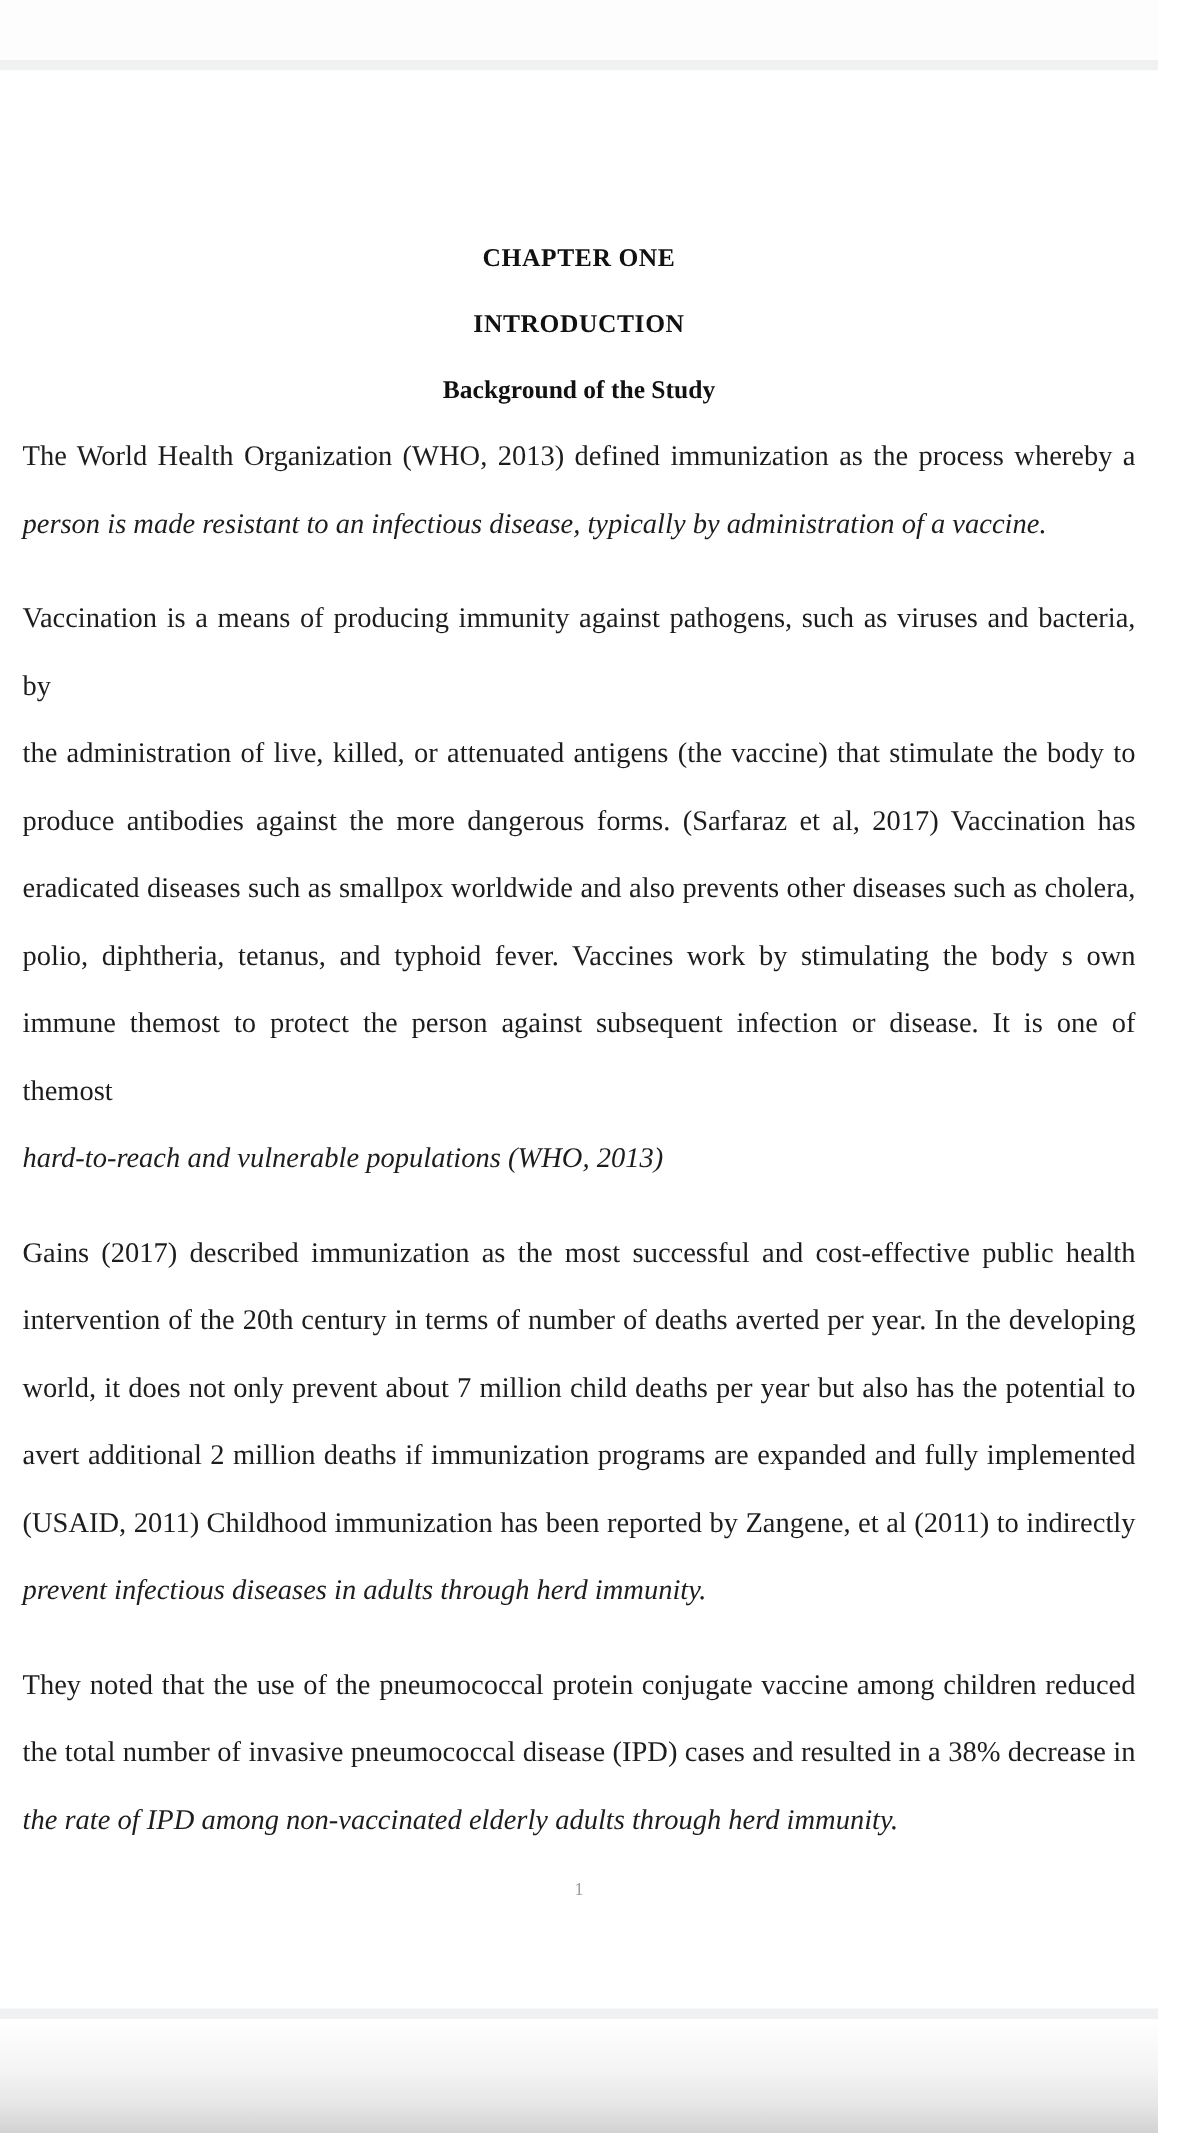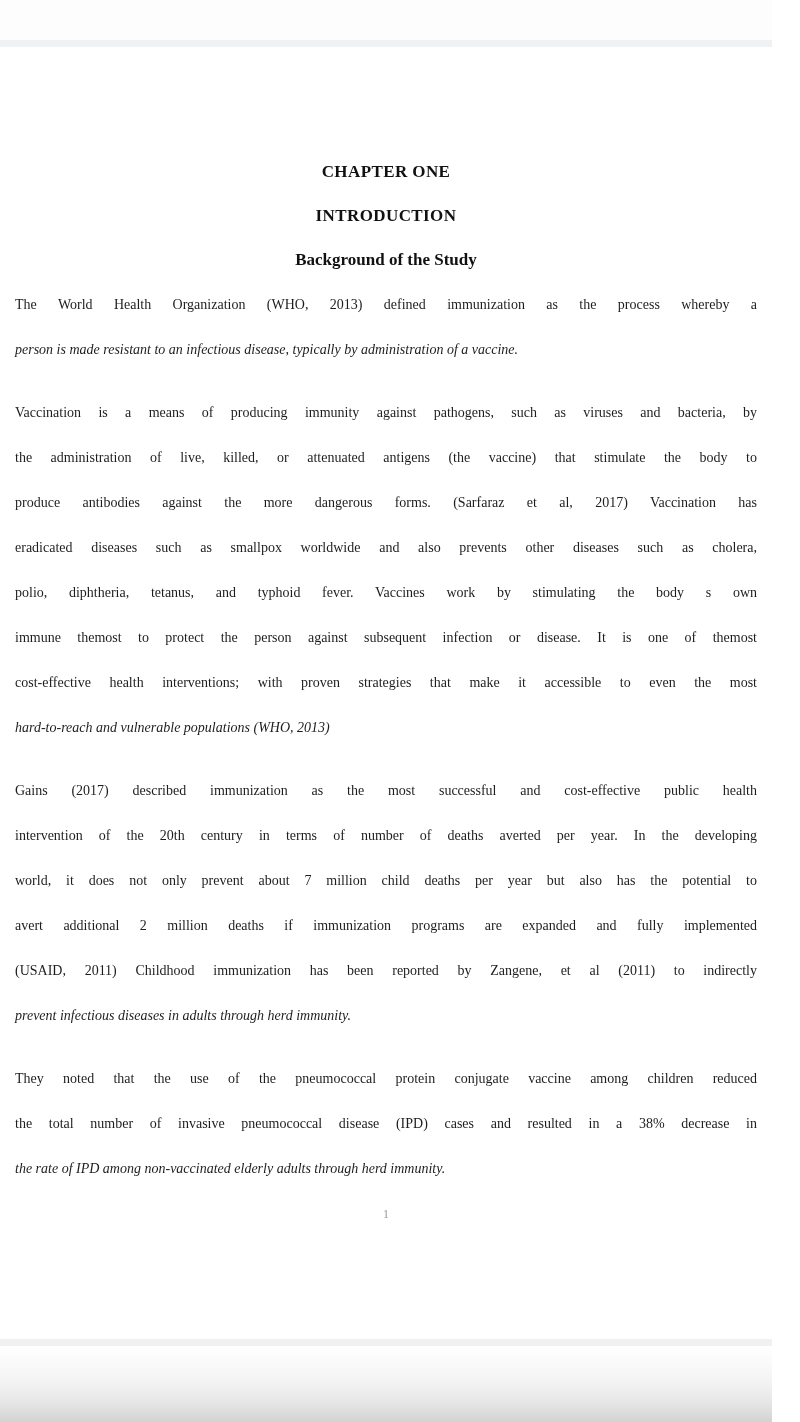--- a/index.html
+++ b/index.html
@@ -19,21 +19,21 @@
   .chapter-title,.section-title{
     text-align:center;font-weight:bold;font-size:17px;line-height:44px;
     letter-spacing:0.4px;color:#111;
   }
   .subheading{
     font-weight:bold;font-size:17px;line-height:44px;text-align:center;color:#111;
   }
   .para{margin:0;}
   .para + .para{margin-top:18px;}
   .line{
-    font-size:14px;line-height:45px;color:#1d1d1d;
+    font-size:19px;line-height:45px;color:#1d1d1d;
     text-align:justify;text-align-last:justify;
   }
   .line.last{text-align:left;text-align-last:left;font-style:italic;}
   .page-num{
     text-align:center;color:#9a9a9a;font-size:12px;margin-top:16px;
     font-family:"Liberation Serif", serif;
   }
   .footer-strip{
     height:76px;flex:0 0 auto;
     background:linear-gradient(to bottom,#ffffff 0%,#f4f4f4 45%,#e6e6e6 75%,#d2d2d2 100%);
@@ -55,21 +55,20 @@
         <div class="line">The World Health Organization (WHO, 2013) defined immunization as the process whereby a</div>
         <div class="line last">person is made resistant to an infectious disease, typically by administration of a vaccine.</div>
       </div>
     <div class="para">
         <div class="line">Vaccination is a means of producing immunity against pathogens, such as viruses and bacteria, by</div>
         <div class="line">the administration of live, killed, or attenuated antigens (the vaccine) that stimulate the body to</div>
         <div class="line">produce antibodies against the more dangerous forms. (Sarfaraz et al, 2017) Vaccination has</div>
         <div class="line">eradicated diseases such as smallpox worldwide and also prevents other diseases such as cholera,</div>
         <div class="line">polio, diphtheria, tetanus, and typhoid fever. Vaccines work by stimulating the body s own</div>
         <div class="line">immune themost to protect the person against subsequent infection or disease. It is one of themost</div>
-        <div class="line">cost-effective health interventions; with proven strategies that make it accessible to even the most</div>
         <div class="line last">hard-to-reach and vulnerable populations (WHO, 2013)</div>
       </div>
     <div class="para">
         <div class="line">Gains (2017) described immunization as the most successful and cost-effective public health</div>
         <div class="line">intervention of the 20th century in terms of number of deaths averted per year. In the developing</div>
         <div class="line">world, it does not only prevent about 7 million child deaths per year but also has the potential to</div>
         <div class="line">avert additional 2 million deaths if immunization programs are expanded and fully implemented</div>
         <div class="line">(USAID, 2011) Childhood immunization has been reported by Zangene, et al (2011) to indirectly</div>
         <div class="line last">prevent infectious diseases in adults through herd immunity.</div>
       </div>

